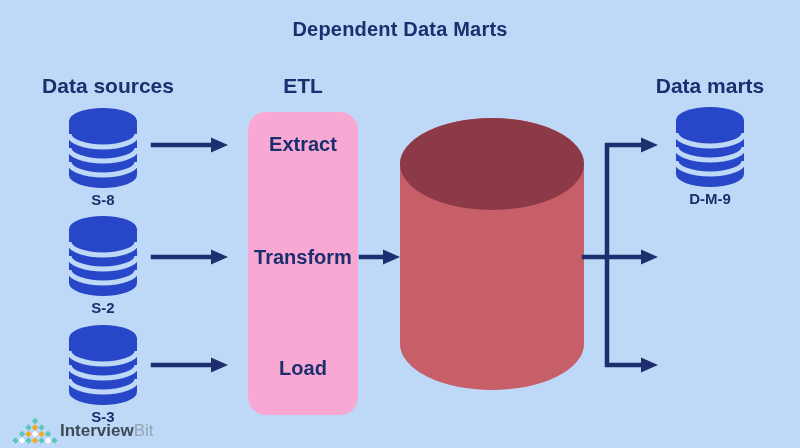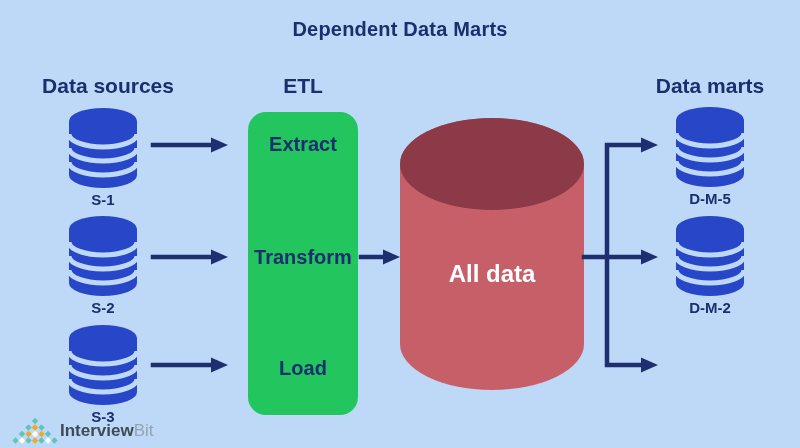--- a/index.html
+++ b/index.html
@@ -24,21 +24,21 @@
   .heading-marts{left:625px;width:170px;}
 
   .db{position:absolute;width:72px;text-align:center;}
   .db-icon{display:block;width:72px;height:80px;}
   .db-label{
     margin-top:3px;font-size:15px;font-weight:bold;color:#1a2f6d;
   }
 
   .etl-box{
     position:absolute;left:248px;top:112px;width:110px;height:303px;
-    background:#22c55e;border-radius:18px;
+    background:#f9a8d4;border-radius:18px;
   }
   .etl-step{
     position:absolute;left:0;width:110px;text-align:center;
     font-size:20px;font-weight:bold;color:#1a2f6d;line-height:24px;
   }
   .step-extract{top:20px;}
   .step-transform{top:133px;}
   .step-load{top:244px;}
 
   .warehouse{position:absolute;left:400px;top:118px;width:184px;height:272px;}
@@ -77,21 +77,21 @@
   <h1 class="title">Dependent Data Marts</h1>
 
   <div class="col-heading heading-sources">Data sources</div>
   <div class="col-heading heading-etl">ETL</div>
   <div class="col-heading heading-marts">Data marts</div>
 
   <div class="db" style="left:67px;top:108px">
     <svg class="db-icon">
         <use href="#db-symbol"></use>
       </svg>
-    <div class="db-label">S-1</div>
+    <div class="db-label">S-8</div>
   </div>
   <div class="db" style="left:67px;top:216px">
     <svg class="db-icon">
         <use href="#db-symbol"></use>
       </svg>
     <div class="db-label">S-2</div>
   </div>
   <div class="db" style="left:67px;top:325px">
     <svg class="db-icon">
         <use href="#db-symbol"></use>
@@ -103,34 +103,27 @@
     <div class="etl-step step-extract">Extract</div>
     <div class="etl-step step-transform">Transform</div>
     <div class="etl-step step-load">Load</div>
   </div>
 
   <div class="warehouse">
     <svg viewBox="0 0 184 272">
       <path d="M0 46 V226 a92 46 0 0 0 184 0 V46 a92 46 0 0 0 -184 0 z" fill="#c75f69"></path>
       <ellipse cx="92" cy="46" rx="92" ry="46" fill="#8c3a48"></ellipse>
     </svg>
-    <div class="warehouse-label">All data</div>
   </div>
 
   <div class="db" style="left:674px;top:107px">
     <svg class="db-icon">
         <use href="#db-symbol"></use>
       </svg>
-    <div class="db-label">D-M-5</div>
-  </div>
-  <div class="db" style="left:674px;top:216px">
-    <svg class="db-icon">
-        <use href="#db-symbol"></use>
-      </svg>
-    <div class="db-label">D-M-2</div>
+    <div class="db-label">D-M-9</div>
   </div>
 
   <svg class="connectors" viewBox="0 0 800 448">
     <g stroke="#1d2f6e" stroke-width="4.5" fill="none" stroke-linecap="square">
 
       <path d="M153 145 H212"></path>
       <path d="M153 257 H212"></path>
       <path d="M153 365 H212"></path>
 
       <path d="M361 257 H384"></path>

